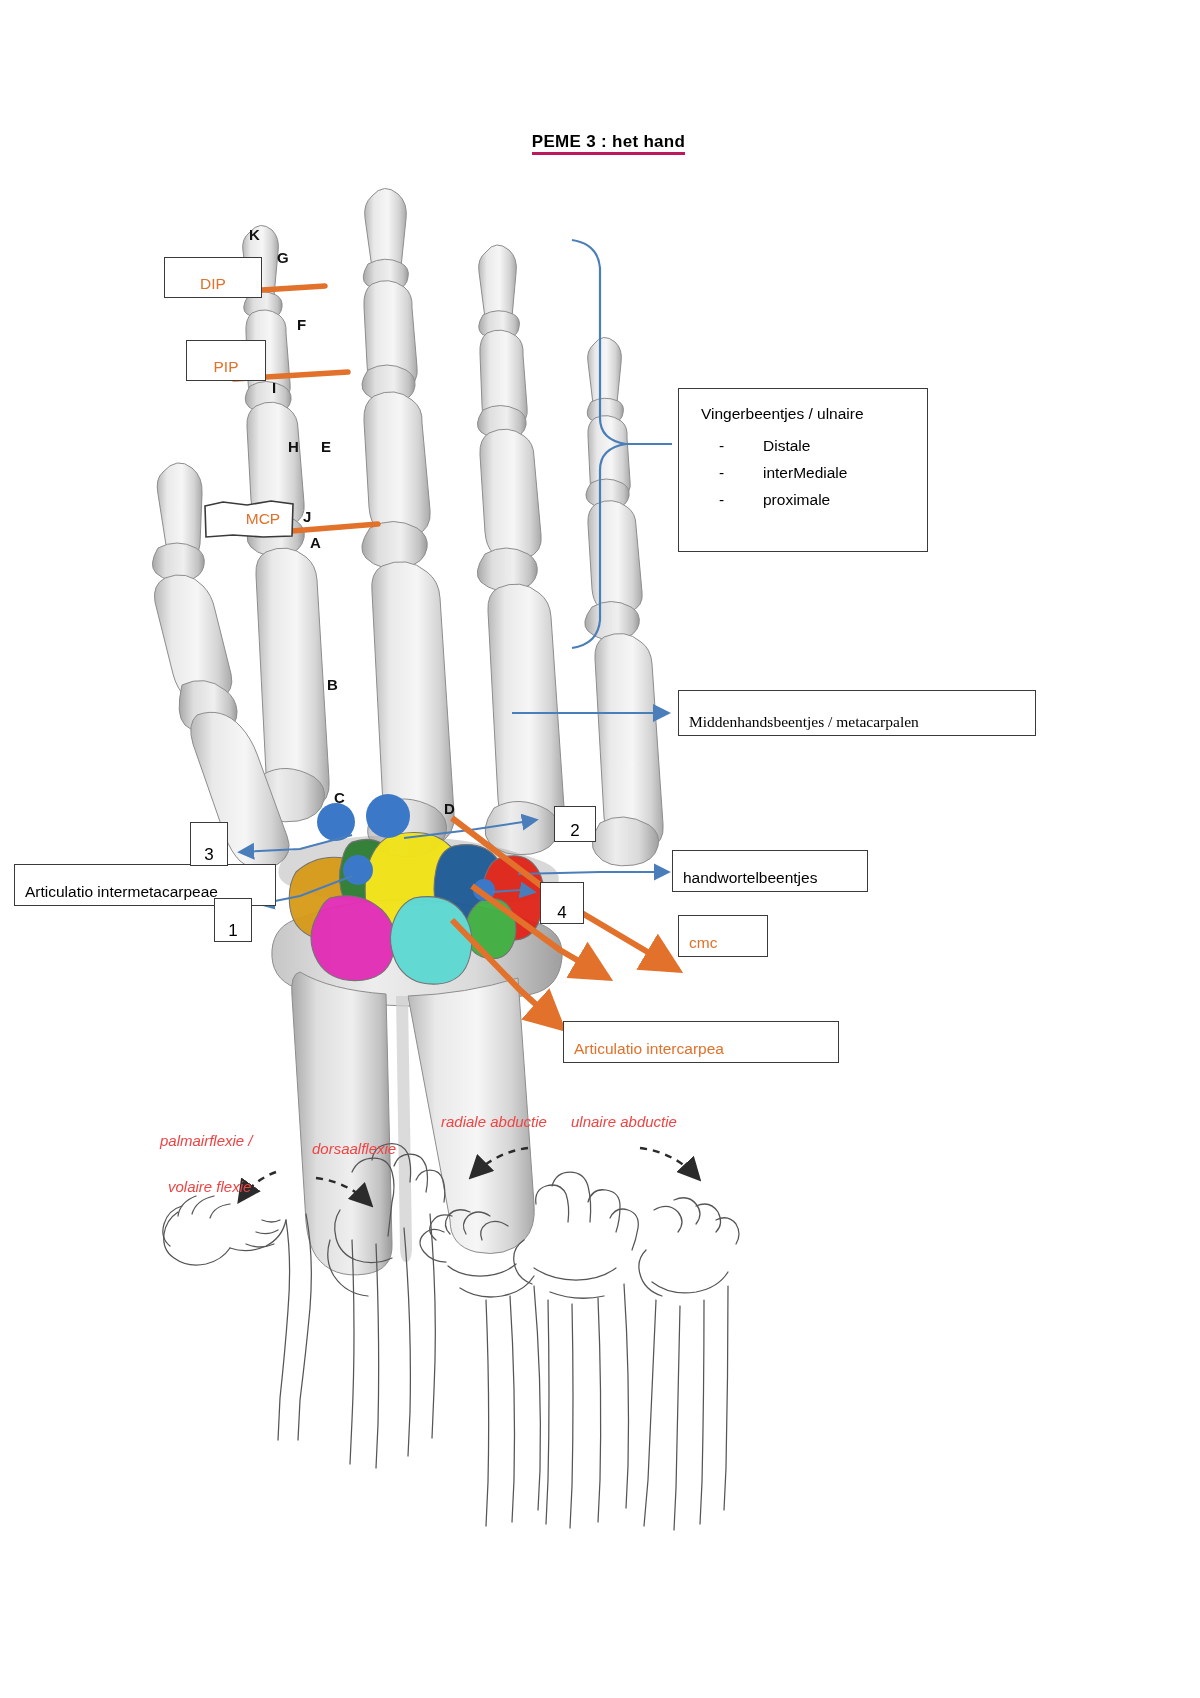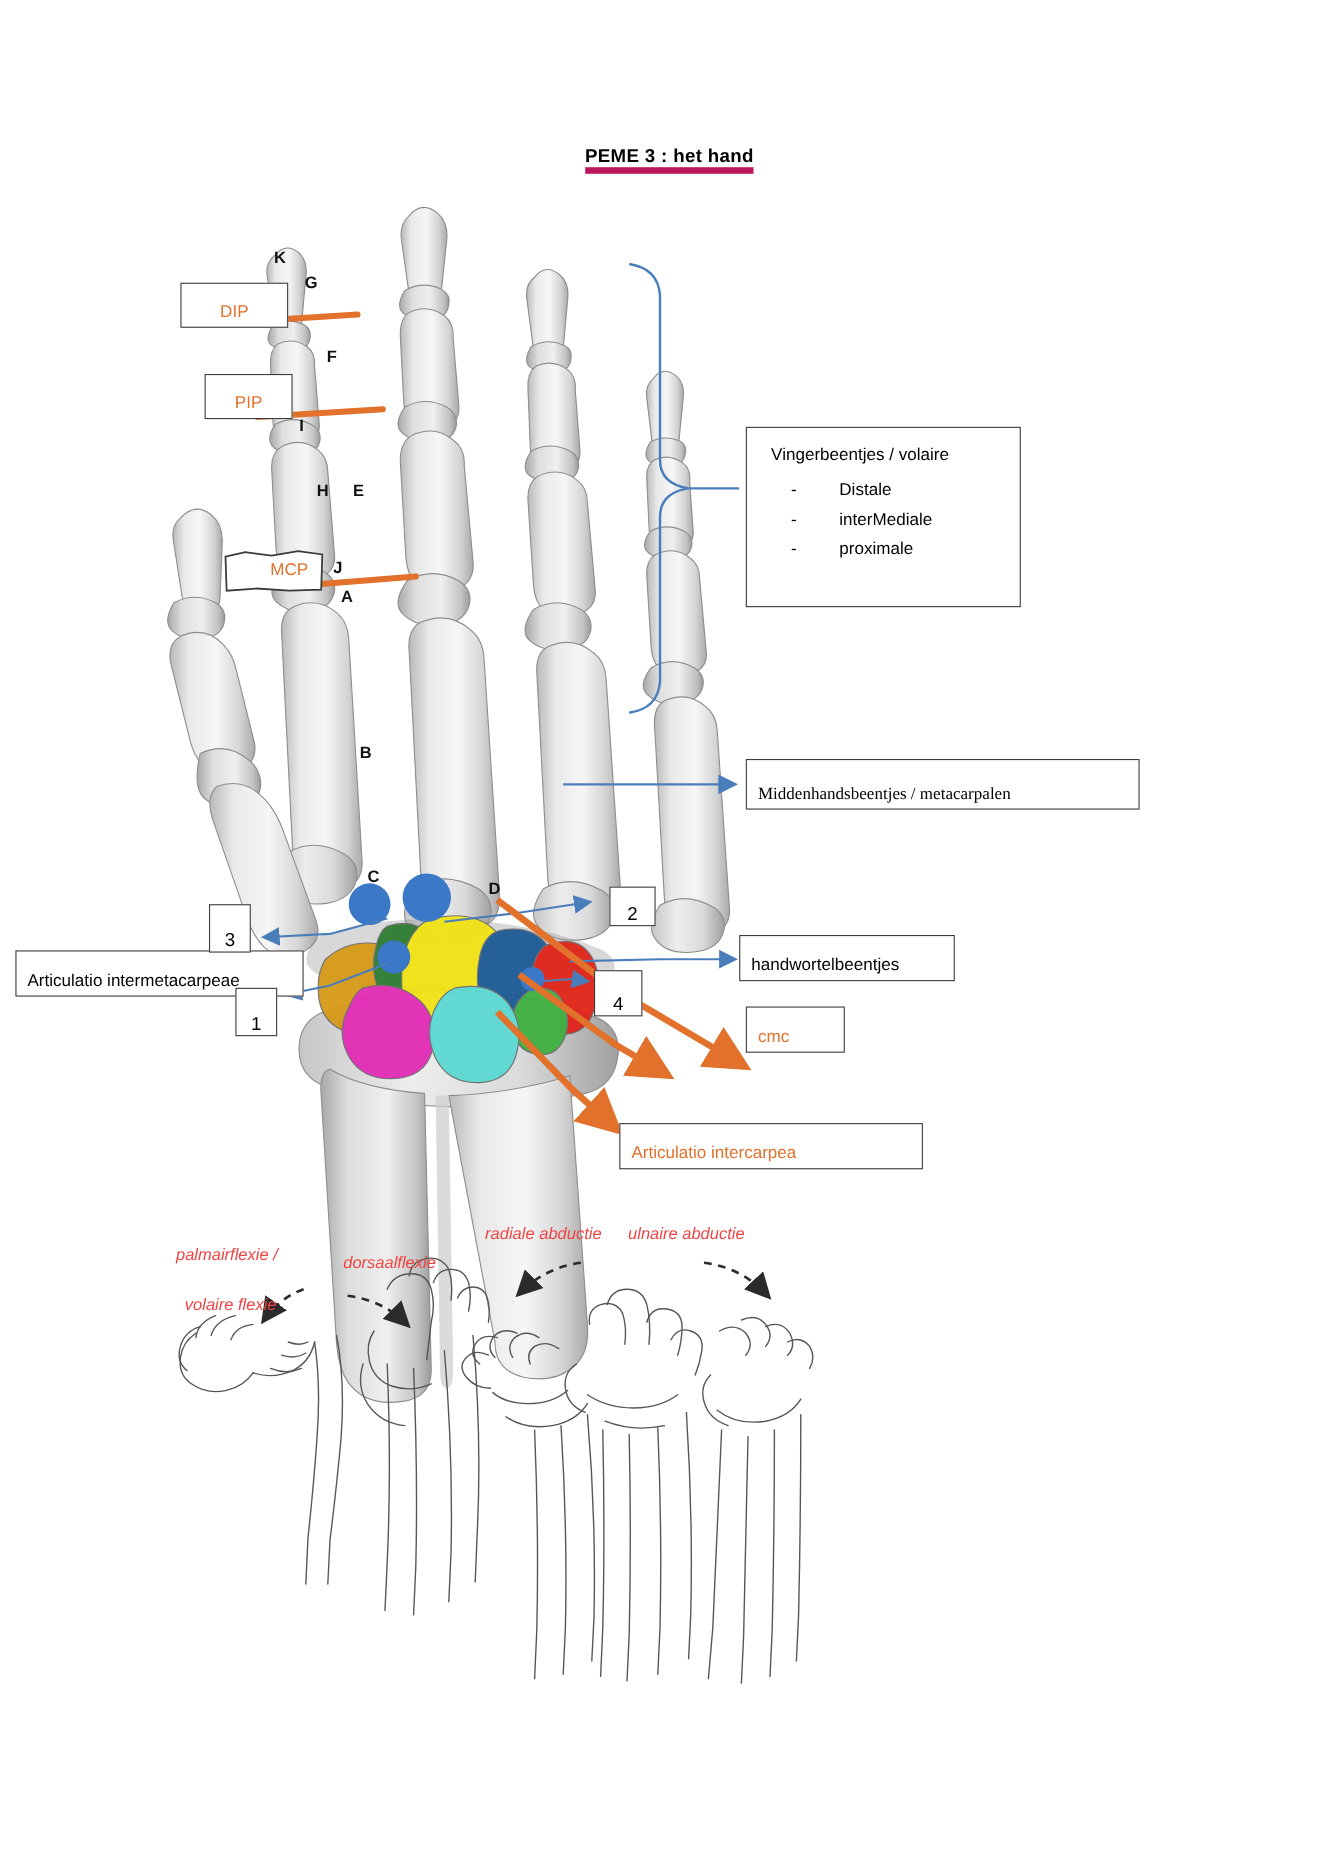--- a/index.html
+++ b/index.html
@@ -26,21 +26,21 @@
   .doc-title {
     position: absolute;
     left: 0; top: 132px;
     width: 1200px;
     text-align: center;
     font-size: 17px;
     font-weight: bold;
     letter-spacing: .3px;
   }
   .doc-title span {
-    border-bottom: 6px solid #be185d;
+    border-bottom: 3px solid #be185d;
     padding-bottom: 1px;
     margin-left: 17px;
   }
 
   
   .box {
     position: absolute;
     box-sizing: border-box;
     border: 1.6px solid #3a3a3a;
     background: #fff;
@@ -392,21 +392,21 @@
   </div>
 
   <div class="box irregular orange" style="left:203px; top:498px; width:92px; height:41px;">
     <svg class="irr-svg" width="92" height="41" viewBox="0 0 92 41">
       <path d="M2 8 L20 4 L44 7 L68 3 L90 6 L89 38 L60 39 L30 37 L3 39 Z" fill="#fff" stroke="#3a3a3a" stroke-width="1.6"></path>
     </svg>
     <span class="irr-label" style="line-height:41px; font-size:15.5px;">MCP</span>
   </div>
 
   <div class="falanx-box" style="left:678px; top:388px; width:250px; height:164px;">
-    <div class="heading">Vingerbeentjes / volaire</div>
+    <div class="heading">Vingerbeentjes / ulnaire</div>
     <ul>
       <li>
         <span class="dash">-</span>
         <span>Distale</span>
       </li>
       <li>
         <span class="dash">-</span>
         <span>interMediale</span>
       </li>
       <li>

